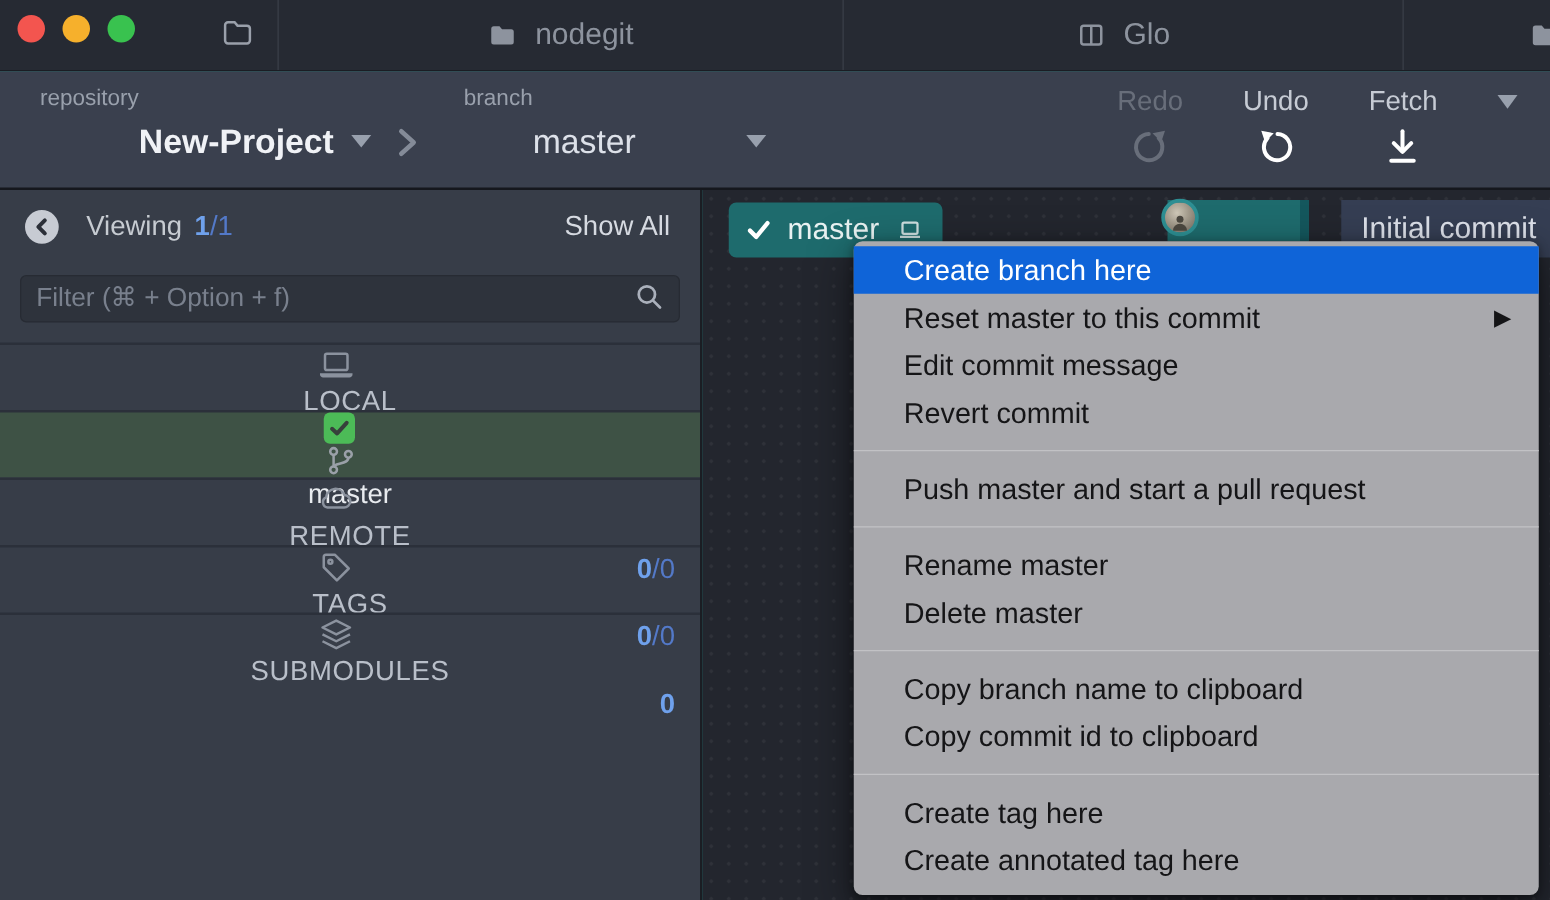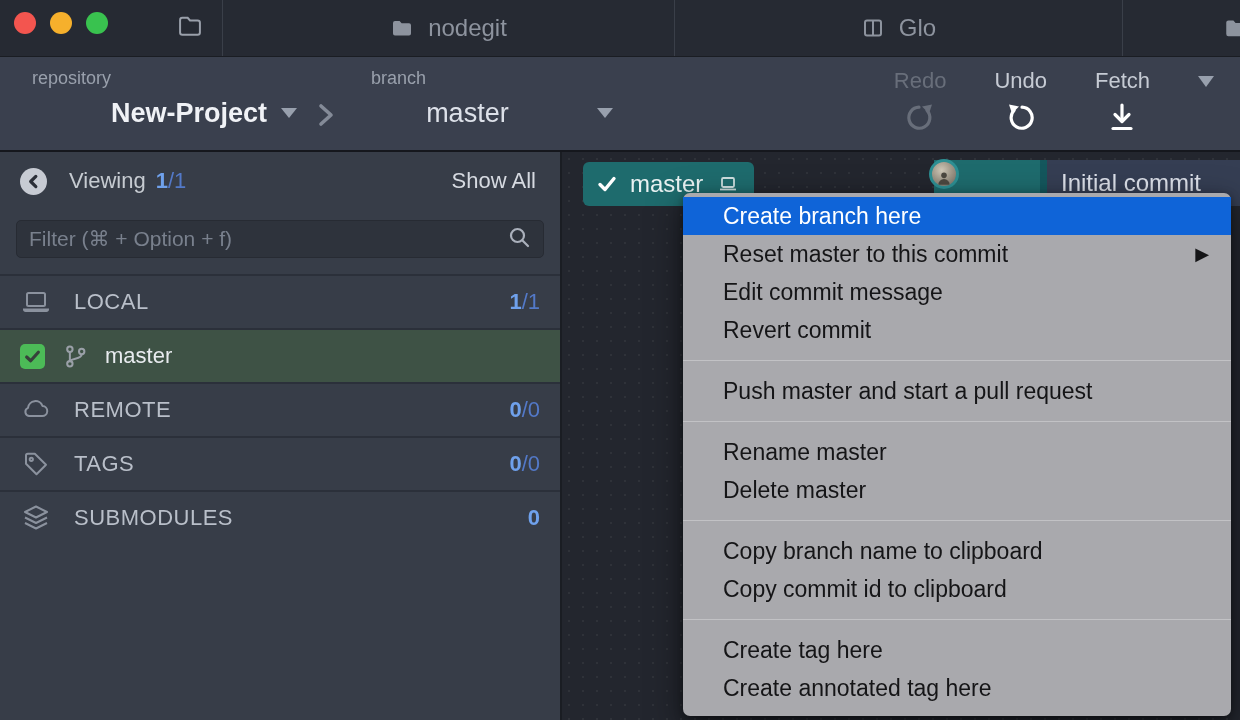--- a/index.html
+++ b/index.html
@@ -50,34 +50,34 @@
   .viewing-label { font-size:22px; color:#c6cbd1; }
   .viewing-count { font-size:22px; margin-left:10px; }
   .count-bold { color:var(--count-blue,#6fa1ec); font-weight:bold; }
   .count-rest { color:#5379c8; }
   .show-all { margin-left:auto; font-size:22px; color:#d6dae1; }
   .sb-filter { margin:10px 16px 16px 16px; height:38px; background:#2e333c; border:1px solid #272b33; border-radius:5px; display:flex; align-items:center; padding:0 12px; }
   .sb-filter input { flex:1; background:transparent; border:none; outline:none; font-size:21px; color:#c7ccd5; font-family:"Liberation Sans", sans-serif; }
   .sb-filter input::placeholder { color:#79808d; opacity:1; }
   .search-icon { color:#aab0bb; flex:0 0 auto; }
   .sb-rows { display:flex; flex-direction:column; }
-  .sb-row { height:54px; display:flex; align-items:center; padding:0 20px; border-top:2px solid #2b303a; }
+  .sb-row { height:54px; display:flex; align-items:center; padding:0 20px; border-top:2px solid #2b303a;flex-direction:column; }
   .sb-row-icon { color:#8b929e; margin-right:22px; flex:0 0 auto; display:flex; }
   .sb-row-label { font-size:22px; color:#b9bfc9; letter-spacing:0.5px; }
   .sb-row-count { margin-left:auto; font-size:22px; }
   .sb-row.branch-row { background:var(--branch-row-green,#3e5245); border-top:2px solid #2b303a; }
   .branch-check { width:25px; height:25px; border-radius:5px; background:var(--checkbox-green,#4cbb57); display:flex; align-items:center; justify-content:center; margin-right:17px; color:#37413b; flex:0 0 auto; }
   .branch-icon { color:#9aa0a8; margin-right:16px; display:flex; }
   .branch-row-label { font-size:22px; color:#e8ebef; }
 
   
   .main { flex:1; position:relative; background-color:#23262e;
           background-image:radial-gradient(rgba(255,255,255,0.055) 1.2px, transparent 1.4px);
           background-size:14px 14px; }
-  .commit-row-bg { position:absolute; left:483px; right:0; top:8px; height:46px; background:#353e53; }
+  .commit-row-bg { position:absolute; left:511px; right:0; top:8px; height:46px; background:#353e53; }
   .commit-msg { line-height:46px; padding-left:16px; font-size:24px; color:#dde1ea; white-space:nowrap; overflow:hidden; }
   .branch-badge { position:absolute; left:21px; top:10px; height:44px; background:var(--accent-teal,#1e6b6d); border-radius:6px; display:flex; align-items:center; padding:0 14px; }
   .badge-check { color:#ffffff; display:flex; }
   .badge-label { font-size:24px; color:#e9f2f2; margin:0 13px; }
   .badge-laptop { color:rgba(255,255,255,0.78); display:flex; }
   .teal-band { position:absolute; left:372px; top:8px; width:113px; height:33px; background:var(--accent-teal,#1e6b6d); }
   .band-cap { position:absolute; right:0; top:0; width:7px; height:100%; background:#14575d; }
   .avatar { position:absolute; left:367px; top:7px; width:30px; height:30px; border-radius:50%; border:3px solid #2d8f93; background:radial-gradient(circle at 40% 35%, #cfc8b8 0%, #a29a8b 45%, #6e685e 100%); display:flex; align-items:flex-end; justify-content:center; overflow:hidden; }
   .avatar-person { width:16px; height:16px; color:#4c4840; }
 

